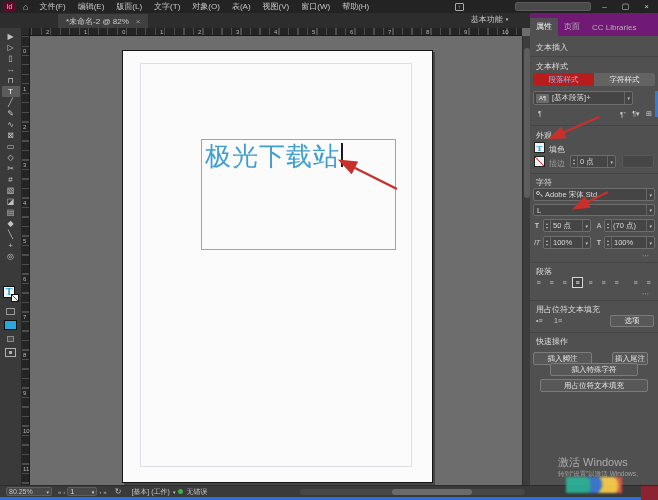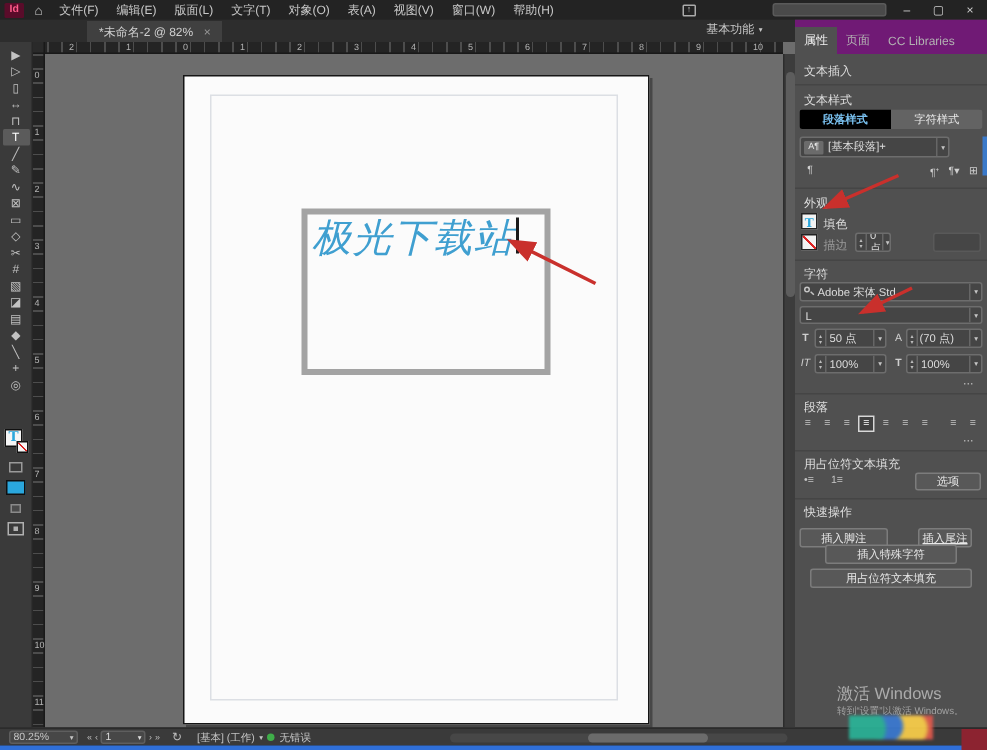--- a/index.html
+++ b/index.html
@@ -51,39 +51,39 @@
   .vruler{position:absolute;top:8px;left:0;bottom:0;width:8px;background:#242424;
           border-right:1px solid #191919;
           background-image:repeating-linear-gradient(180deg,#4d4d4d 0,#4d4d4d 1px,transparent 1px,transparent 9.5px);}
   .rcorner{position:absolute;top:0;left:0;width:8px;height:8px;background:#2a2a2a;
            border-right:1px solid #191919;border-bottom:1px solid #191919;z-index:2;}
   .hnum{position:absolute;top:0;font-size:6px;color:#b5b5b5;line-height:8px;}
   .vnum{position:absolute;left:1px;font-size:6px;color:#b5b5b5;line-height:6px;}
   .page{position:absolute;left:100px;top:22px;width:311px;height:433px;background:#fbfbfb;
         border:1px solid #151515;box-shadow:2px 2px 0 rgba(0,0,0,.35);}
   .margins{position:absolute;left:17px;top:12px;width:272px;height:404px;border:1px solid #dcdfe4;}
-  .tframe{position:absolute;left:78px;top:88px;width:166px;height:111px;border:4px solid #a3a3a3;font-style:italic;}
+  .tframe{position:absolute;left:78px;top:88px;width:195px;height:111px;border:1px solid #a3a3a3;}
   .ttext{font-family:"DejaVu Serif","Liberation Serif",serif;font-size:26px;line-height:30px;
          color:#3f9fd0;padding:1px 0 0 3px;white-space:nowrap;letter-spacing:1px;}
   .caret{display:inline-block;width:2px;height:24px;background:#1b1b1b;vertical-align:-2px;margin-left:1px;}
   .vscroll{position:absolute;top:8px;right:0;bottom:0;width:8px;background:#3c3c3c;border-left:1px solid #2c2c2c;}
   .vthumb{position:absolute;top:12px;left:1px;width:6px;height:150px;background:#5d5d5d;border-radius:3px;}
   
   #panel{position:absolute;top:13px;left:530px;width:128px;height:472px;background:#505050;z-index:4;}
   .phead{position:absolute;top:0;left:0;right:0;height:23px;background:#701a75;display:flex;align-items:flex-end;}
   .ptab{font-size:8px;color:#b2b2b2;padding:3px 6px 4px 6px;white-space:nowrap;}
   .ptab.active{background:#505050;color:#f2f2f2;}
   .pbody{position:absolute;top:23px;left:0;right:0;bottom:0;font-size:8px;color:#dadada;}
   .pb{position:absolute;}
   .plabel{font-size:8px;color:#dedede;white-space:nowrap;}
   .dim{color:#9b9b9b;}
   .sep{position:absolute;left:0;right:0;height:1px;background:#454545;}
   .seg{display:flex;width:122px;height:13px;border-radius:2px;overflow:hidden;font-size:7.5px;}
   .seg>div{flex:1;display:flex;align-items:center;justify-content:center;}
-  .seg .on{background:#000000;color:#79c0ef;font-weight:bold;}
+  .seg .on{background:#b91c1c;color:#79c0ef;}
   .seg .off{background:#636363;color:#e9e9e9;}
   .ibox{background:#454545;border:1px solid #6d6d6d;border-radius:2px;color:#dcdcdc;font-size:7.5px;
         display:flex;align-items:center;overflow:hidden;}
   .chev{margin-left:auto;padding:0 2px;font-size:5px;color:#c5c5c5;border-left:1px solid #666;align-self:stretch;
         display:flex;align-items:center;}
   .spin{display:flex;flex-direction:column;justify-content:center;font-size:4px;line-height:3.5px;
         color:#bdbdbd;padding:0 2px;border-right:1px solid #666;align-self:stretch;}
   .cicon{font-size:7px;color:#cfcfcf;width:10px;text-align:center;font-style:normal;}
   .styleicon{width:13px;height:9px;background:#6b6b6b;color:#e8e8e8;font-size:6px;display:flex;
              align-items:center;justify-content:center;margin:0 3px 0 2px;border-radius:1px;}
@@ -272,21 +272,21 @@
       <div class="pb cicon" style="left:88px;top:74px">¶⁺</div>
       <div class="pb cicon" style="left:101px;top:74px">¶▾</div>
       <div class="pb cicon" style="left:114px;top:74px">⊞</div>
       <div class="sep" style="top:89px"></div>
 
       <div class="pb plabel" style="left:6px;top:94px">外观</div>
       <div class="pb fillsw" style="left:4px;top:106px">T</div>
       <div class="pb plabel" style="left:19px;top:108px">填色</div>
       <div class="pb strokesw" style="left:4px;top:120px"></div>
       <div class="pb plabel dim" style="left:19px;top:122px">描边</div>
-      <div class="pb ibox" style="left:40px;top:119px;width:24px;height:13px">
+      <div class="pb ibox" style="left:40px;top:119px;width:46px;height:13px">
         <span class="spin">
             <span>▴</span>
             <span>▾</span>
           </span>
         <span style="padding-left:2px">0 点</span>
         <span class="chev">▾</span>
       </div>
       <div class="pb disbox" style="left:92px;top:119px;width:32px;height:13px"></div>
       <div class="sep" style="top:137px"></div>
 
@@ -359,21 +359,21 @@
 
       <div class="pb plabel" style="left:6px;top:268px">用占位符文本填充</div>
       <div class="pb bicon" style="left:6px;top:281px">•≡</div>
       <div class="pb bicon" style="left:24px;top:281px">1≡</div>
       <div class="pb pbtn" style="left:80px;top:279px;width:44px;height:12px">选项</div>
       <div class="sep" style="top:296px"></div>
 
       <div class="pb plabel" style="left:6px;top:300px">快速操作</div>
       <div class="pb" style="left:3px;top:316px;display:flex;gap:20px" id="qa-row1">
           <div class="pbtn" style="width: 59px; height: 13px;">插入脚注</div>
-          <div class="pbtn" style="width: 36px; height: 13px; text-decoration: underline;">插入尾注</div>
+          <div class="pbtn" style="width: 36px; height: 13px;">插入尾注</div>
         </div>
       <div class="pb pbtn" style="left:20px;top:327px;width:88px;height:13px">插入特殊字符</div>
       <div class="pb pbtn" style="left:10px;top:343px;width:108px;height:13px">用占位符文本填充</div>
     </div>
     <div class="pscroll"></div>
   </div>
 
   <div id="statusbar">
     <div class="sb-zoom">
       <span>80.25%</span>

